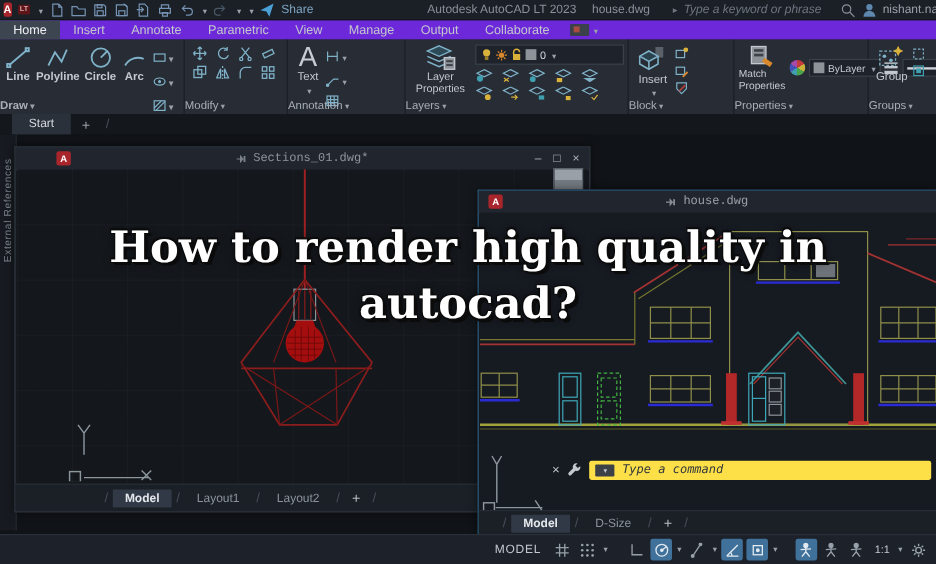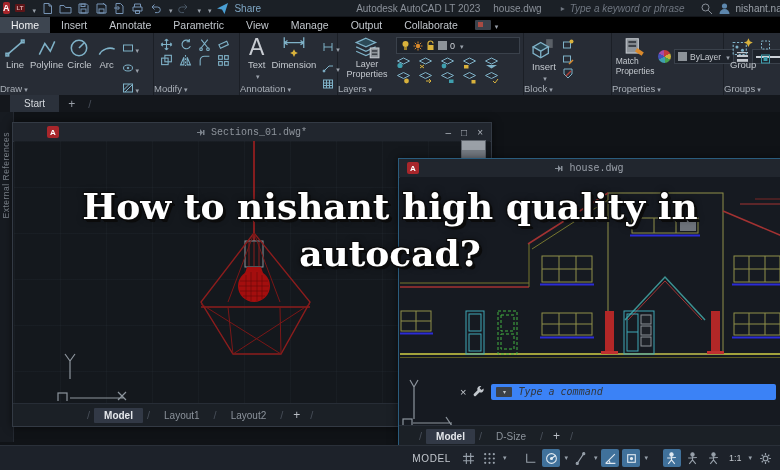--- a/index.html
+++ b/index.html
@@ -17,21 +17,21 @@
   .qat-icon{width:14px;height:13px;color:#7693b4;}
   .qat-icon svg{width:13px;height:13px;}
   .tb-text{color:#8a9099;font-size:10px;white-space:nowrap;}
   .tb-doc{color:#8a9099;font-size:10px;}
   .share-lbl{color:#7fa6c4;font-size:10px;}
   .search-ph{color:#6f7680;font-size:10px;font-style:italic;white-space:nowrap;}
   .user-lbl{color:#9aa0a8;font-size:10px;white-space:nowrap;}
   .half-circle{width:13px;height:13px;border-radius:50%;background:#8a6a52;}
 
   
-  #ribbontabs{left:0;top:17px;width:780px;height:16px;background:#000000;display:flex;align-items:stretch;font-size:10.5px;color:#c2c7cd;}
+  #ribbontabs{left:0;top:17px;width:780px;height:16px;background:#6d28d9;display:flex;align-items:stretch;font-size:10.5px;color:#c2c7cd;}
   .rtab{padding:0 11px;display:flex;align-items:center;cursor:pointer;}
   .rtab.active{background:#3d4550;color:#f0f2f4;}
   .rtab-end{margin-left:6px;display:flex;align-items:center;gap:2px;}
   .rtab-endbox{width:16px;height:10px;background:#3a414b;border-radius:1px;position:relative;}
   .rtab-endbox::after{content:"";position:absolute;left:3px;top:2px;width:5px;height:5px;background:#a84b43;}
 
   
   #ribbon{left:0;top:33px;width:780px;height:62px;background:#272c35;border-bottom:1px solid #101318;display:flex;}
   .panel{position:relative;height:62px;border-right:1px solid #1b1f26;box-sizing:border-box;}
   .panel-label{position:absolute;left:0;right:0;bottom:1px;font-size:9.5px;color:#a9afb7;}
@@ -69,21 +69,21 @@
   .mplus{color:#b9bec5;font-size:12px;padding:0 6px;}
 
   #win-sections{left:12px;top:122px;width:478px;height:303px;}
   #sections-canvas{position:absolute;left:1px;top:18px;right:1px;bottom:22px;background:#14181d;background-image:linear-gradient(rgba(130,150,170,.045) 1px,transparent 1px),linear-gradient(90deg,rgba(130,150,170,.045) 1px,transparent 1px);background-size:46px 46px;}
 
   #graybox{left:461px;top:140px;width:23px;height:17px;background:linear-gradient(#9aa0a7 55%,#747a82 55%);border:1px solid #5d636b;}
 
   #win-house{left:398px;top:158px;width:381px;height:287px;border:1px solid #2a5c7d;}
   #house-canvas{position:absolute;left:1px;top:18px;right:0;bottom:20px;background:#161a21;}
   #cmdline{position:absolute;left:60px;right:4px;bottom:26px;height:17px;display:flex;align-items:center;gap:6px;}
-  #cmdbar{flex:1;height:16px;background:#3b82f6;border-radius:2px;display:flex;align-items:center;gap:6px;padding:0 5px;}
+  #cmdbar{flex:1;height:16px;background:#fde047;border-radius:2px;display:flex;align-items:center;gap:6px;padding:0 5px;}
   .cmdchip{width:16px;height:10px;background:#3c4148;border-radius:1px;display:flex;align-items:center;justify-content:center;}
   .cmdchip::after{content:"▾";font-size:6px;color:#c3c8ce;}
   #cmdtext{font-family:"DejaVu Sans Mono",monospace;font-style:italic;font-size:10px;color:#32373d;}
   .cmd-x{color:#c3c8ce;font-size:11px;}
 
   
   #overlay{left:0;top:183px;width:780px;text-align:center;font-family:"DejaVu Serif",serif;font-weight:bold;font-size:36px;line-height:47px;color:#ffffff;z-index:60;
     text-shadow:3px 3px 0 #0b0b0b,-1px -1px 0 #0b0b0b,1px -1px 0 #0b0b0b,-1px 1px 0 #0b0b0b,2px 2px 0 #0b0b0b,0 0 7px rgba(0,0,0,.65);}
 
   
@@ -192,21 +192,21 @@
     <span class="rtab">Output</span>
     <span class="rtab">Collaborate</span>
     <span class="rtab-end">
         <span class="rtab-endbox"></span>
         <span class="dd"></span>
       </span>
   </div>
 
   <div id="ribbon" class="abs">
 
-    <div class="panel" style="width:154px;">
+    <div class="panel" style="width:154px;font-weight:bold;">
       <div style="display:flex;gap:4px;padding:4px 2px 0 4px;">
         <div class="tool">
           <svg class="tealic" width="22" height="22" viewBox="0 0 20 20" fill="none" stroke="currentColor" stroke-width="1.4">
               <line x1="3" y1="16" x2="17" y2="4"></line>
               <rect x="1.8" y="14.8" width="2.4" height="2.4"></rect>
               <rect x="15.8" y="2.8" width="2.4" height="2.4"></rect>
             </svg>
           <span>Line</span>
         </div>
         <div class="tool">
@@ -307,29 +307,20 @@
       </div>
       <div class="panel-label"><span>Modify</span><span class="dd"></span></div>
     </div>
 
     <div class="panel" style="width:98px;">
       <div style="display:flex;gap:6px;padding:2px 2px 0 8px;">
         <div class="tool">
           <span style="font-size:23px;line-height:24px;color:#c8ccd2;">A</span>
           <span>Text</span>
           <span class="dd"></span>
-        </div>
-        <div class="tool">
-          <svg width="26" height="24" viewBox="0 0 24 22" fill="none">
-              <g stroke="#7fb2c8" stroke-width="1.2">
-                <path d="M3,2 v10 M21,2 v10 M3,7 H21 M3,7 l3,-2 M3,7 l3,2 M21,7 l-3,-2 M21,7 l-3,2"></path>
-              </g>
-              <path d="M12,13 l1.2,2.4 2.4,1.2 -2.4,1.2 -1.2,2.4 -1.2,-2.4 -2.4,-1.2 2.4,-1.2 z" fill="#d9b23c"></path>
-            </svg>
-          <span>Dimension</span>
         </div>
         <div class="minicol" style="padding-top:3px;">
           <span class="mini">
               <svg class="tealic" viewBox="0 0 12 12" fill="none" stroke="currentColor">
                 <path d="M2,2 v8 M10,2 v8 M2,6 h8"></path>
               </svg>
               <span class="dd"></span>
             </span>
           <span class="mini">
               <svg class="tealic" viewBox="0 0 12 12" fill="none" stroke="currentColor">
@@ -740,21 +731,21 @@
       <span class="mtab active">Model</span>
       <span class="slash"></span>
       <span class="mtab">D-Size</span>
       <span class="slash"></span>
       <span class="mplus">+</span>
       <span class="slash"></span>
     </div>
   </div>
 
   <div id="overlay" class="abs">
-    <div>How to nishant high quality in</div>
+    <div>How to render high quality in</div>
     <div>autocad?</div>
   </div>
 
   <div id="statusbar" class="abs">
     <span class="sb-label">MODEL</span>
     <span class="sb-item">
         <svg viewBox="0 0 12 12" fill="none" stroke="currentColor">
           <path d="M1,4 h10 M1,8 h10 M4,1 v10 M8,1 v10"></path>
         </svg>
       </span>

